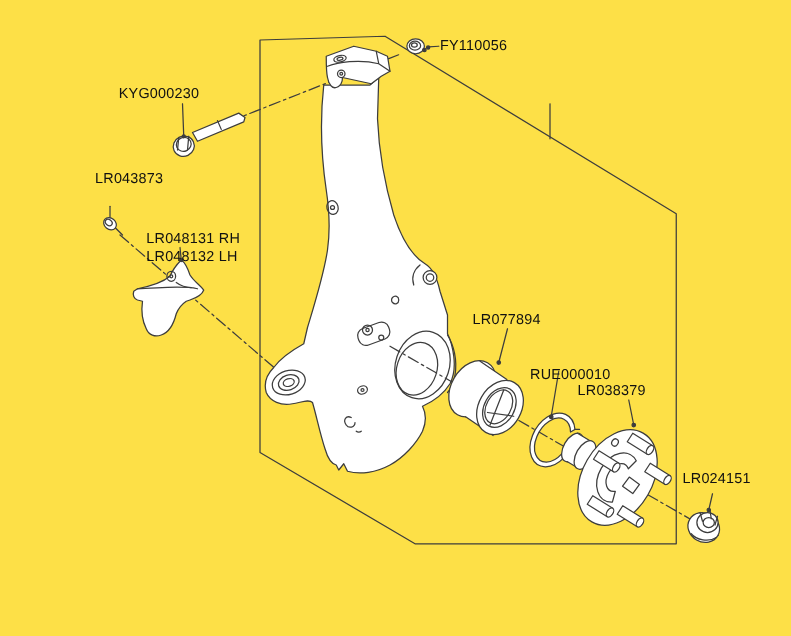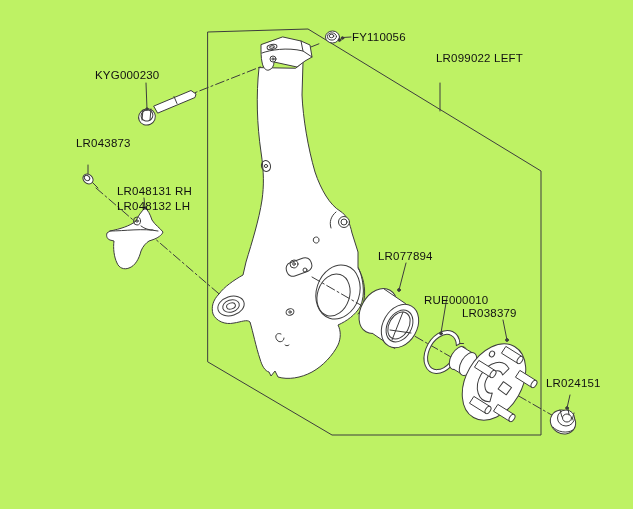--- a/index.html
+++ b/index.html
@@ -1,17 +1,17 @@
 <!DOCTYPE html>
 <html><head>
 <meta charset="utf-8">
 <style>
   html,body{margin:0;padding:0;background:#fff;}
   #stage{
-    position:relative;width:633px;height:509px;background:#bef264;overflow:hidden;
+    position:relative;width:633px;height:509px;background:#fde047;overflow:hidden;
     font-family:"Liberation Sans",sans-serif;
   }
   #stage svg{position:absolute;left:0;top:0;}
   .part-label{
     position:absolute;font-size:11.5px;line-height:15.5px;color:#111;
     white-space:nowrap;letter-spacing:.2px;
   }
 </style>
 </head>
 <body>
@@ -171,21 +171,20 @@
     <line x1="447" y1="297" x2="441" y2="333"></line>
         <circle cx="441" cy="333.5" r="1.4" fill="#3d3d3d"></circle>
     <line x1="503" y1="320" x2="507" y2="340"></line>
         <circle cx="507" cy="340" r="1.4" fill="#3d3d3d"></circle>
     <line x1="570" y1="395" x2="567" y2="408"></line>
         <circle cx="567" cy="408" r="1.3" fill="#3d3d3d"></circle>
   </g>
 </svg>
 
 <div class="part-label" style="left:352px;top:30px">FY110056</div>
-<div class="part-label" style="left:436px;top:51px">LR099022 LEFT</div>
 <div class="part-label" style="left:95px;top:68px">KYG000230</div>
 <div class="part-label" style="left:76px;top:136px">LR043873</div>
 <div class="part-label" style="left:117px;top:184px">LR048131 RH</div>
 <div class="part-label" style="left:117px;top:199px">LR048132 LH</div>
 <div class="part-label" style="left:378px;top:249px">LR077894</div>
 <div class="part-label" style="left:424px;top:293px">RUE000010</div>
 <div class="part-label" style="left:462px;top:306px">LR038379</div>
 <div class="part-label" style="left:546px;top:376px">LR024151</div>
 
 </div>

